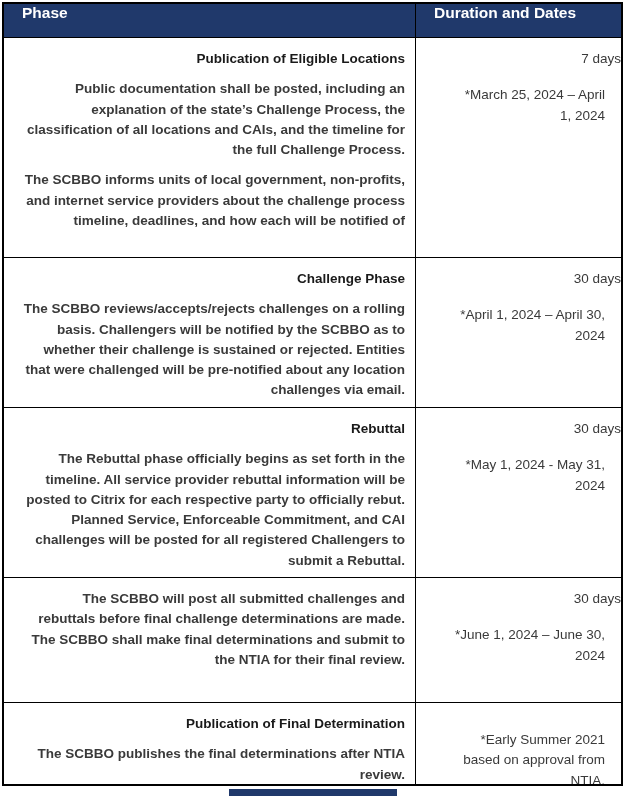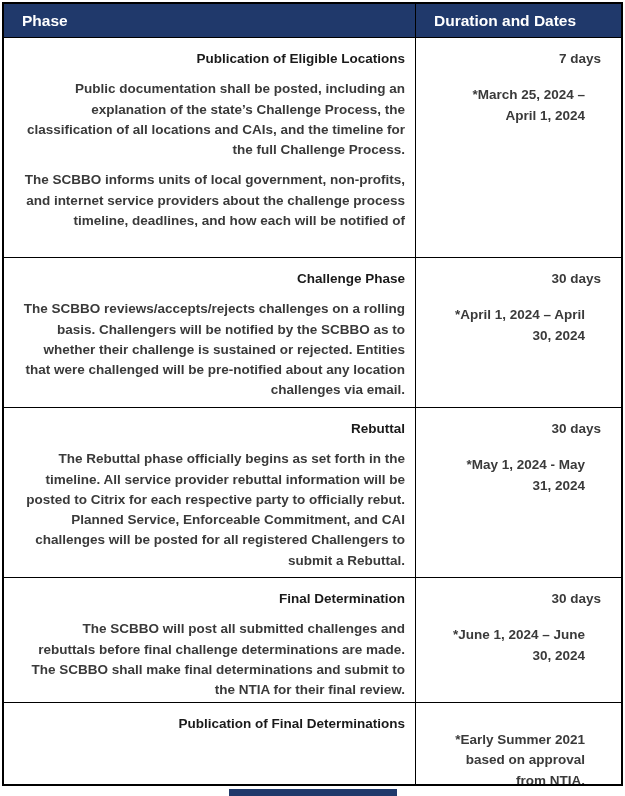--- a/index.html
+++ b/index.html
@@ -33,31 +33,30 @@
     overflow: hidden;
   }
   .cell.last-row { border-bottom: none; }
   .cell.col2 { border-left: 1px solid #000000; }
   .header-cell {
     background: #20396B;
     color: #ffffff;
     font-weight: bold;
     font-size: 15.5px;
     display: flex;
-    align-items: center;
     padding-left: 18px;
   }
   .body-cell {
     padding: 11px 10px 0 18px;
     font-size: 13.5px;
     line-height: 1.5;
     color: #3a3a3a;
     text-align: right;
   }
-  .body-cell.col2 { padding-right: 20px; font-weight: bold; }
+  .body-cell.col2 { padding-right: 0; }
   .phase-title {
     font-weight: bold;
     color: #1a1a1a;
     margin: 0 0 10px 0;
   }
   .phase-para { margin: 0 0 10px 0; font-weight: bold; }
   .duration-line { margin: 0 0 10px 0; }
   .dates-line { margin: 16px; }
   .next-page-header-fragment {
     position: absolute;
@@ -103,30 +102,30 @@
     <div class="cell body-cell">
       <p class="phase-title">Rebuttal</p>
       <p class="phase-para">The Rebuttal phase officially begins as set forth in the timeline. All service provider rebuttal information will be posted to Citrix for each respective party to officially rebut. Planned Service, Enforceable Commitment, and CAI challenges will be posted for all registered Challengers to submit a Rebuttal.</p>
     </div>
     <div class="cell col2 body-cell">
       <p class="duration-line">30 days</p>
       <p class="dates-line">*May 1, 2024 - May 31, 2024</p>
     </div>
 
     <div class="cell body-cell">
-      <p class="phase-title">Final Determination</p>
       <p class="phase-para">The SCBBO will post all submitted challenges and rebuttals before final challenge determinations are made. The SCBBO shall make final determinations and submit to the NTIA for their final review.</p>
     </div>
     <div class="cell col2 body-cell">
       <p class="duration-line">30 days</p>
       <p class="dates-line">*June 1, 2024 – June 30, 2024</p>
     </div>
 
     <div class="cell last-row body-cell">
-      <p class="phase-title">Publication of Final Determinations</p>
+      <p class="phase-title">Publication of Final Determination</p>
+      <p class="phase-para">The SCBBO publishes the final determinations after NTIA review.</p>
     </div>
     <div class="cell last-row col2 body-cell">
       <p class="dates-line">*Early Summer 2021 based on approval from NTIA.</p>
     </div>
 
   </div>
 
   <div class="next-page-header-fragment"></div>
 </div>
 

